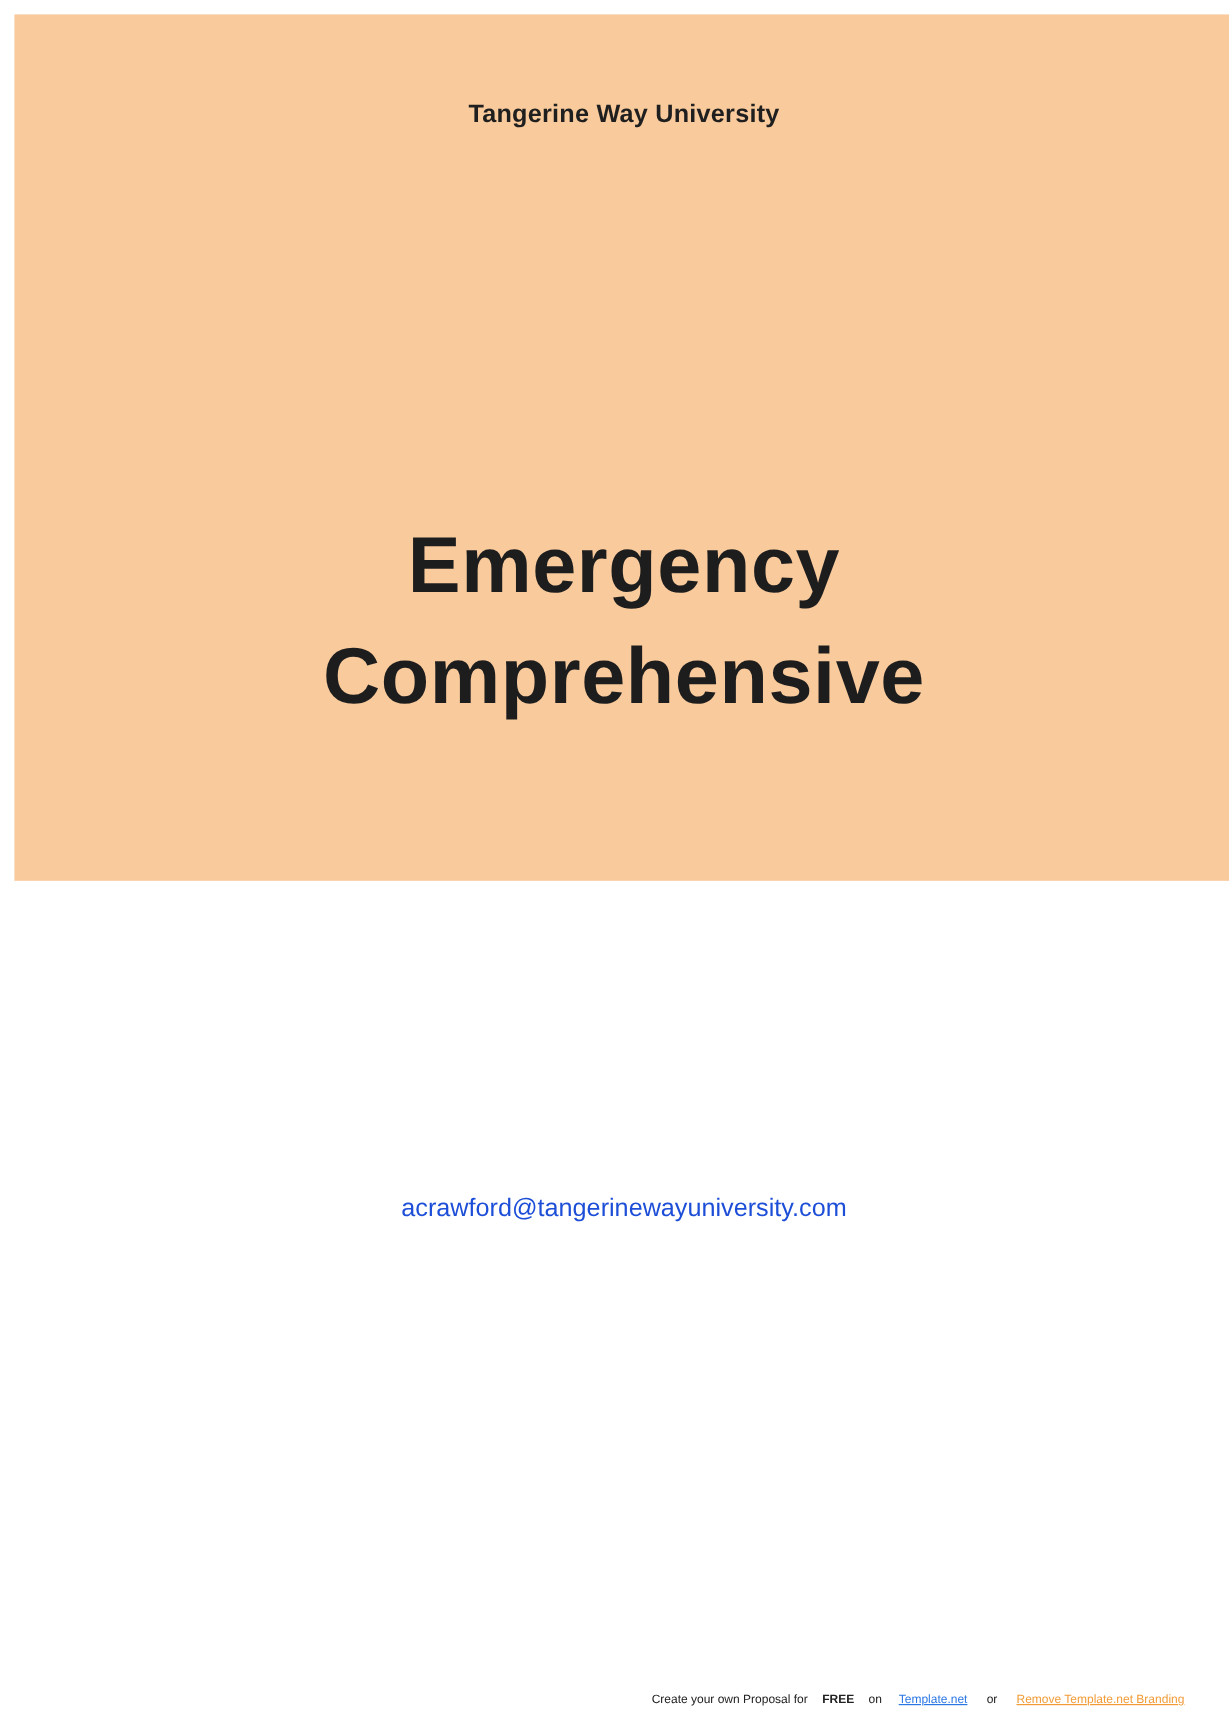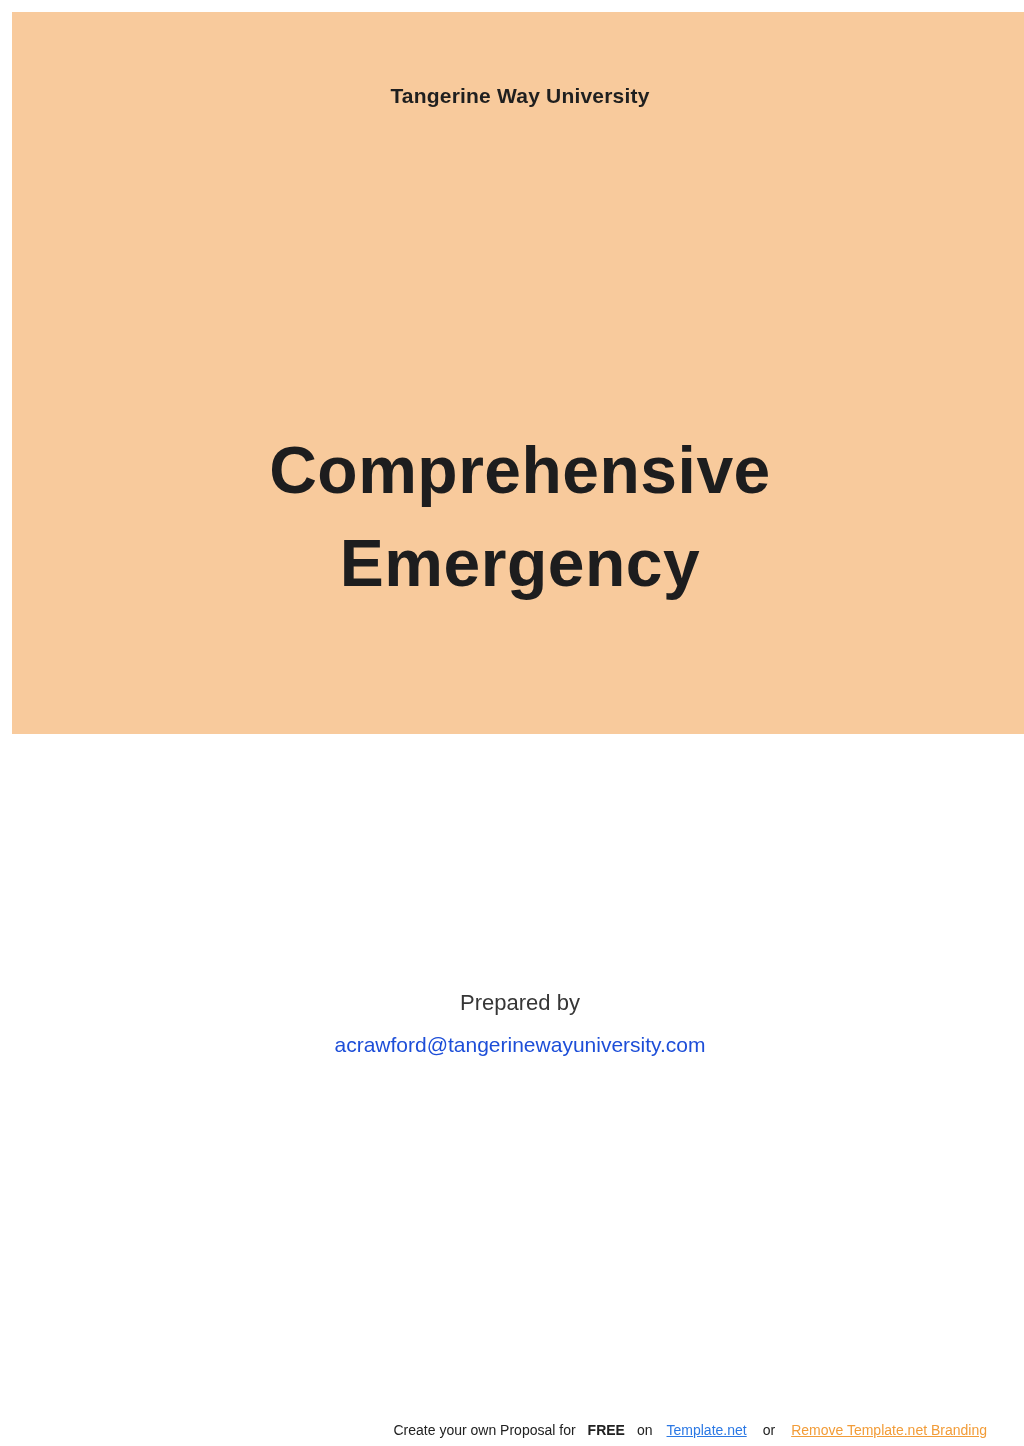--- a/index.html
+++ b/index.html
@@ -63,22 +63,22 @@
   }
   .prepared-date {
     margin-top: 3px;
     font-size: 21px;
     line-height: 30px;
     color: #3A3A3A;
   }
   .footer {
     position: absolute;
     right: 37px;
-    bottom: 8px;
-    font-size: 14px;
+    bottom: 24px;
+    font-size: 10px;
     color: #212121;
     display: flex;
     align-items: baseline;
     white-space: nowrap;
   }
   .footer .seg { margin-right: 4px; }
   .footer .free { font-weight: bold; margin-right: 4px; }
   .footer .on { margin-right: 6px; }
   .footer a { text-decoration: underline; cursor: pointer; }
   .footer .link-blue { color: #2B78E4; margin-right: 8px; }
@@ -86,27 +86,26 @@
   .footer .link-orange { color: #F29C38; margin-top: 40px; }
 </style>
 </head>
 <body>
 
 <div class="page">
 
   <div class="hero">
     <div class="org-name">Tangerine Way University</div>
     <div class="doc-title">
+      <div>Emergency</div>
       <div>Comprehensive</div>
-      <div>Emergency</div>
     </div>
   </div>
 
   <div class="info">
-    <div class="prepared-label">Prepared by</div>
     <div class="prepared-email">acrawford@tangerinewayuniversity.com</div>
   </div>
 
   <div class="footer">
     <span class="seg">Create your own Proposal for</span>
     <span class="free">FREE</span>
     <span class="on">on</span>
     <a class="link-blue">Template.net</a>
     <span class="or">or</span>
     <a class="link-orange">Remove Template.net Branding</a>

